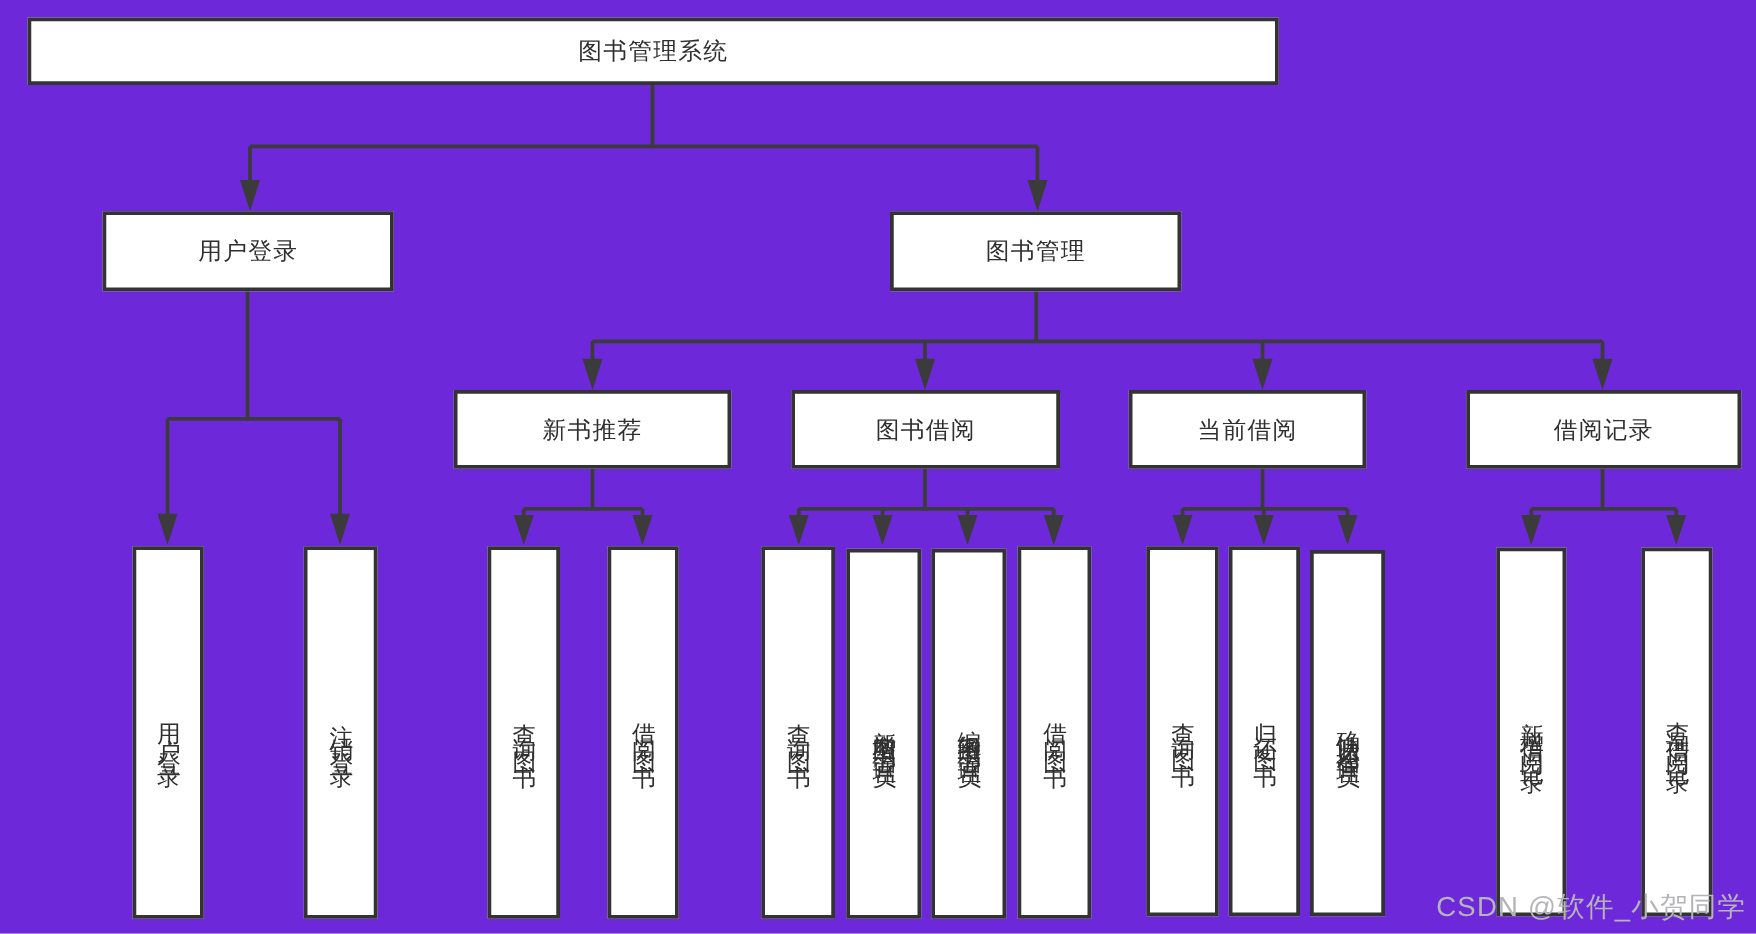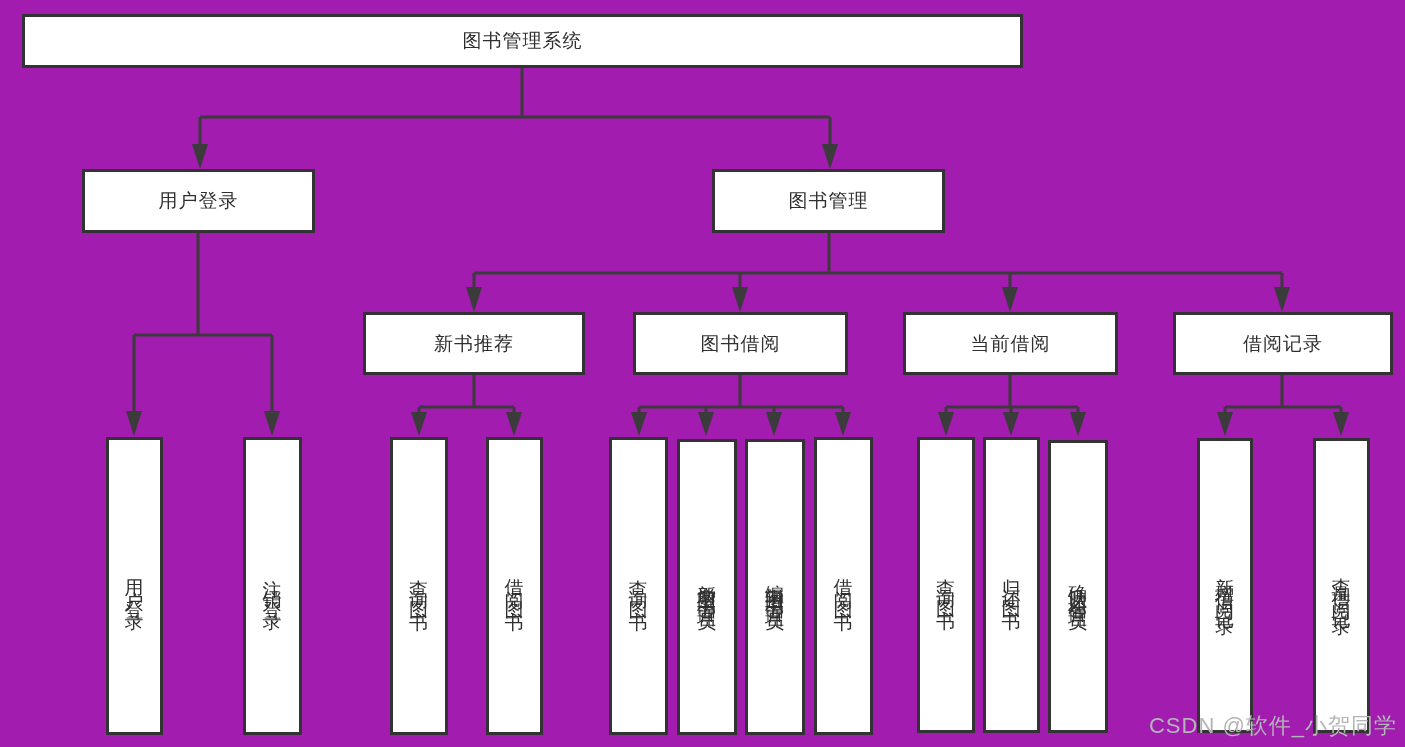--- a/index.html
+++ b/index.html
@@ -1,18 +1,18 @@
 <!DOCTYPE html>
 <html><head>
 <meta charset="utf-8">
 <style>
   html,body{margin:0;padding:0;background:#ffffff;}
   body{font-family:"Liberation Sans","DejaVu Sans",sans-serif;}
   .canvas{
-    position:relative;width:1405px;height:747px;background:#a21caf;overflow:hidden;
+    position:relative;width:1405px;height:747px;background:#6d28d9;overflow:hidden;
   }
   .wires{position:absolute;left:0;top:0;z-index:0;}
   .node{
     position:absolute;box-sizing:border-box;background:#ffffff;
     border:3px solid #333333;color:#2f2f2f;z-index:1;
     display:flex;align-items:center;justify-content:center;
   }
   .hnode{font-size:19px;letter-spacing:1px;}
   .vnode{font-size:19px;}
   .vnode .vtxt{
@@ -114,21 +114,21 @@
   <div class="node hnode" style="left:712px;top:169px;width:233px;height:64px;">
     <span>图书管理</span>
   </div>
 
   <div class="node hnode" style="left:363px;top:312px;width:222px;height:63px;">
     <span>新书推荐</span>
   </div>
   <div class="node hnode" style="left:633px;top:312px;width:215px;height:63px;">
     <span>图书借阅</span>
   </div>
-  <div class="node hnode" style="left:903px;top:312px;width:215px;height:63px;align-items:center;">
+  <div class="node hnode" style="left:903px;top:312px;width:190px;height:63px;align-items:center;">
     <span>当前借阅</span>
   </div>
   <div class="node hnode" style="left:1173px;top:312px;width:220px;height:63px;">
     <span>借阅记录</span>
   </div>
 
   <div class="node vnode" style="left:106px;top:437px;width:57px;height:298px;">
     <span class="vtxt">用户登录</span>
   </div>
   <div class="node vnode" style="left:243px;top:437px;width:59px;height:298px;">

